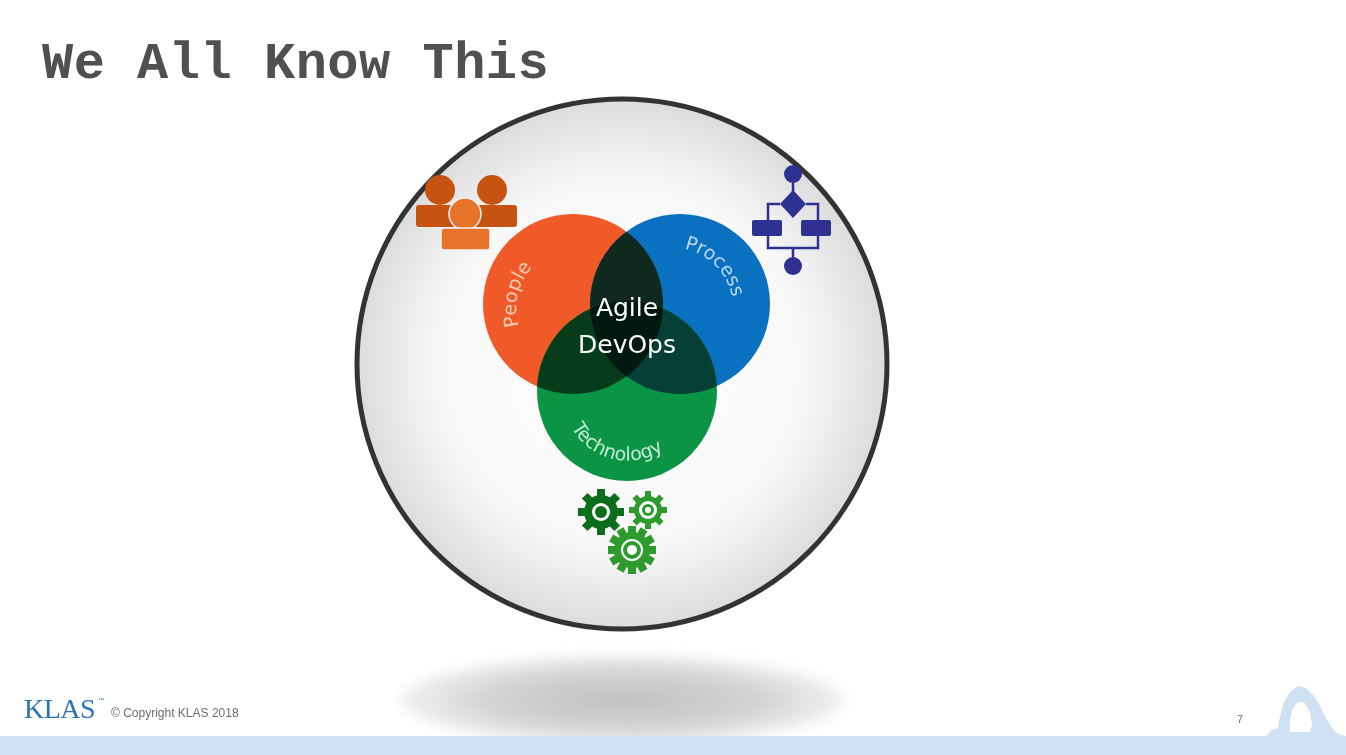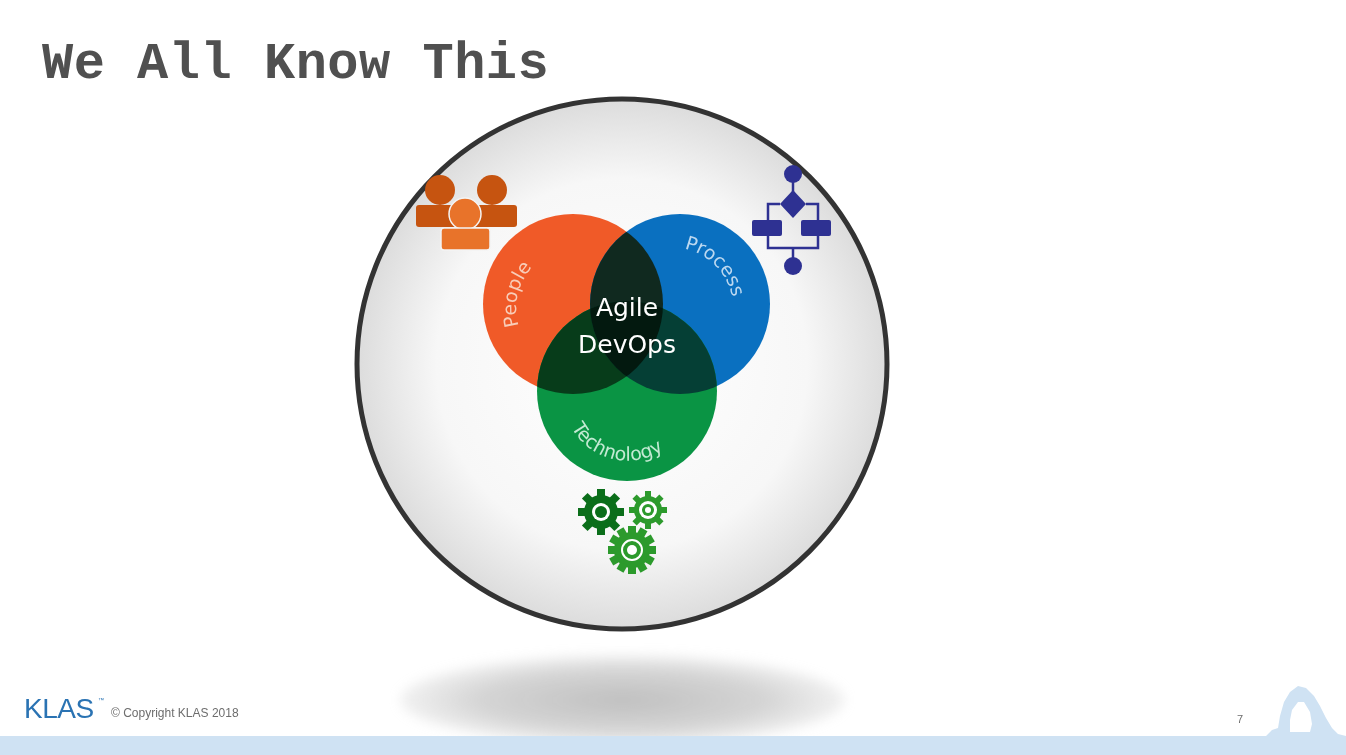--- a/index.html
+++ b/index.html
@@ -20,21 +20,21 @@
     }
     .floor-shadow {
       position:absolute; left:400px; top:655px; width:445px; height:90px;
       border-radius:50%;
       background:radial-gradient(ellipse at center, rgba(140,140,140,0.55) 0%, rgba(160,160,160,0.45) 45%, rgba(200,200,200,0.15) 75%, rgba(255,255,255,0) 100%);
       filter:blur(6px);
     }
     .diagram { position:absolute; left:0; top:0; }
     .klas-logo {
       position:absolute; left:24px; top:694px;
-      font-family:Liberation Sans, sans-serif; font-size:28px;
+      font-family:Liberation Serif, serif; font-size:28px;
       color:#2a73b3; letter-spacing:-0.5px; line-height:30px;
     }
     .klas-tm {
       position:absolute; left:98px; top:697px;
       font-family:"Liberation Sans", sans-serif; font-size:6px; color:#2a73b3;
     }
     .copyright {
       position:absolute; left:111px; top:706px;
       font-family:"Liberation Sans", sans-serif; font-size:12px; color:#6d6d6d;
       white-space:nowrap;

